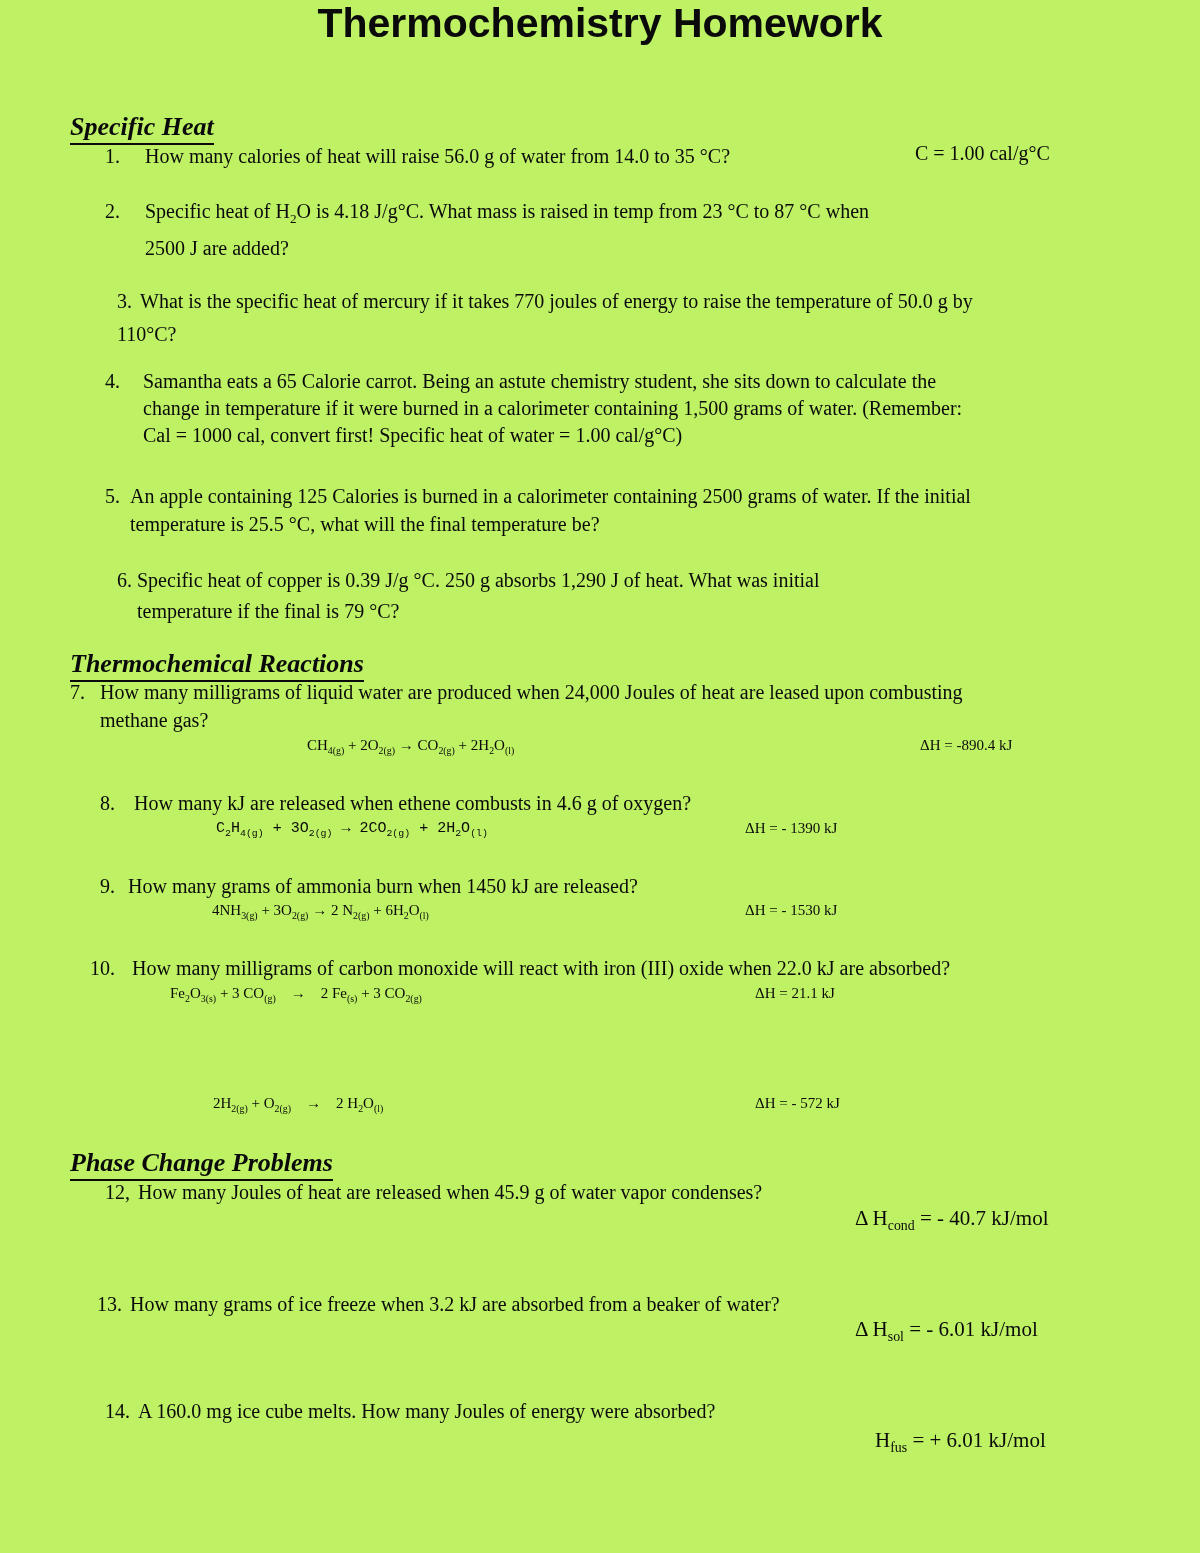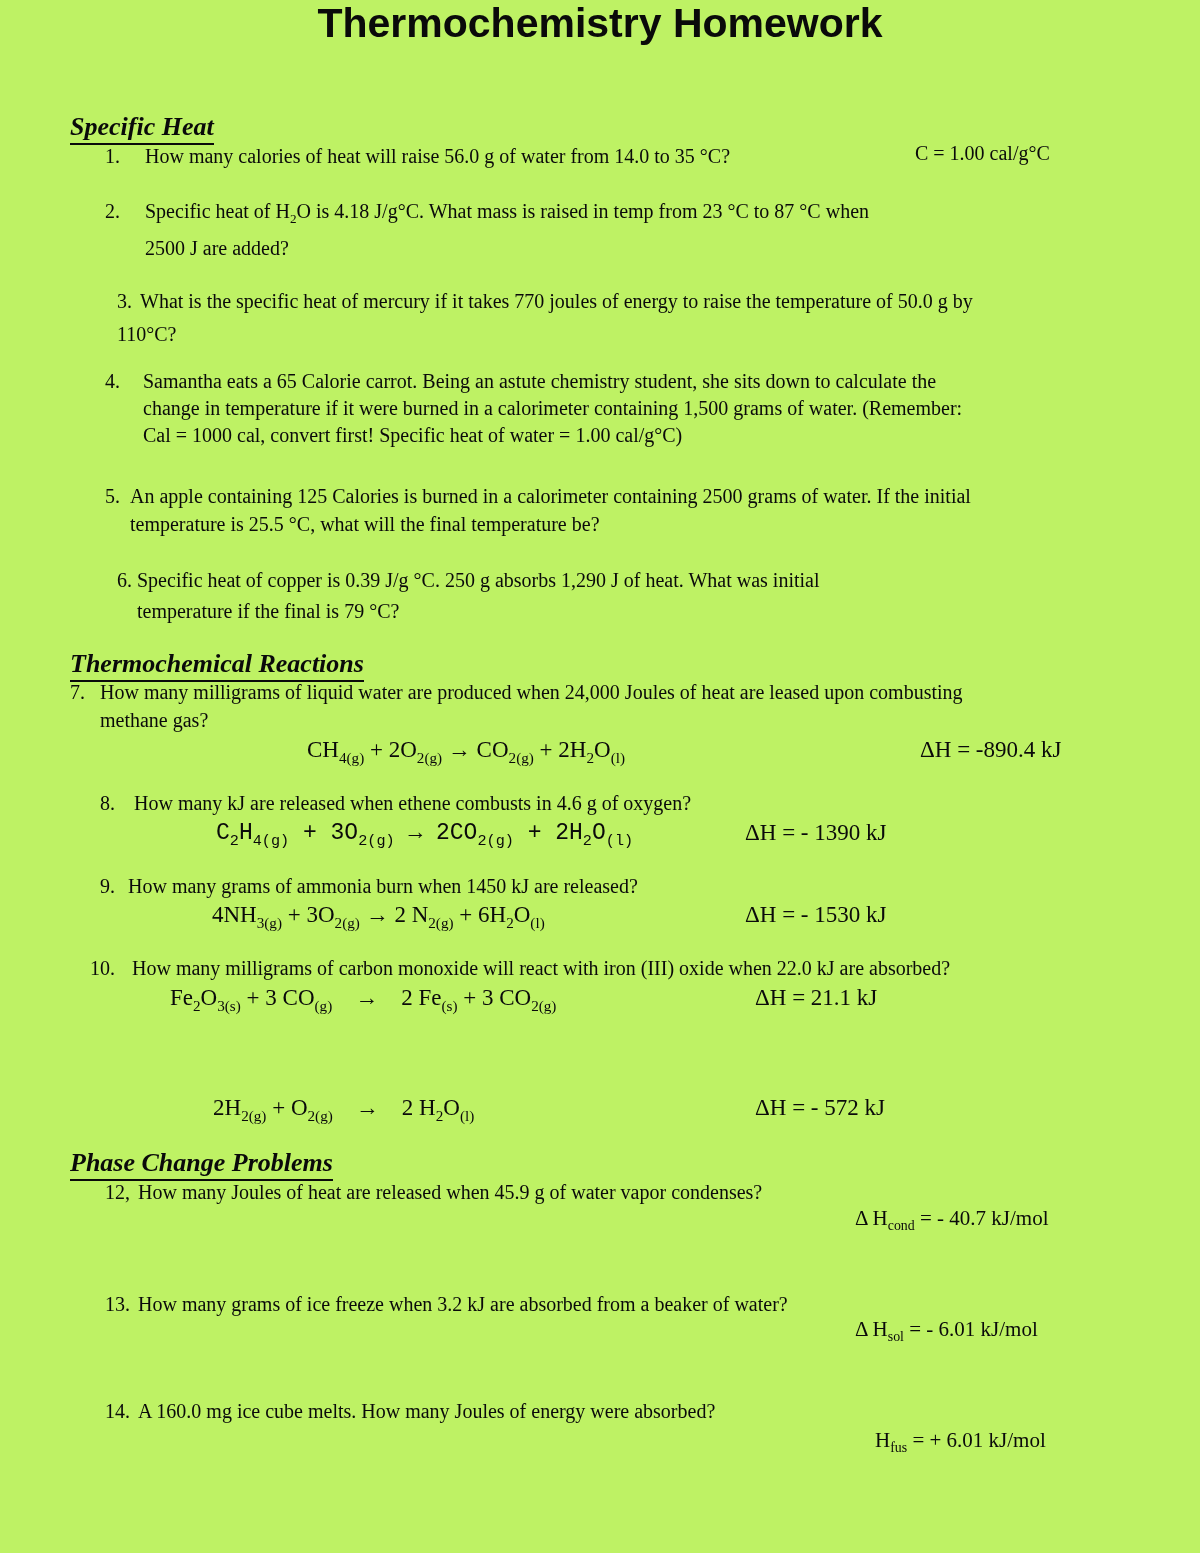--- a/index.html
+++ b/index.html
@@ -34,21 +34,21 @@
   .num{flex:0 0 auto; white-space:pre;}
   .ptext{flex:1 1 auto;}
   .inline-num{display:inline; padding-right:8px;}
   .lh27{line-height:27px;}
   .lh28{line-height:28px;}
   .lh29{line-height:29px;}
   .lh31{line-height:31px;}
   .lh33{line-height:33px;}
   .lh37{line-height:37px;}
   .note{white-space:nowrap;}
-  .eqrow{left:0; top:0; width:1200px; height:30px; font-size:23px;}
+  .eqrow{left:0; top:0; width:1200px; height:30px; font-size:15px;}
   .formula{position:absolute; white-space:nowrap;}
   .dh{position:absolute; white-space:nowrap;}
   .const{white-space:nowrap; font-size:21px;}
   sub{font-size:0.66em; line-height:0;}
 </style>
 </head>
 <body>
 
 <div class="page">
 
@@ -135,21 +135,21 @@
 
   <div class="abs" style="left:70px; top:1148px;">
     <span class="sect-head">Phase Change Problems</span>
   </div>
 
   <div class="abs lh28" style="left:105px; top:1178px; width:1000px;">
     <span class="inline-num">12,</span><span>How many Joules of heat are released when 45.9 g of water vapor condenses?</span>
   </div>
   <div class="abs const" style="left:855px; top:1206px;">Δ H<sub>cond</sub> = -  40.7  kJ/mol</div>
 
-  <div class="abs lh28" style="left:105px; top:1290px; width:1000px;">
+  <div class="abs lh28" style="left:97px; top:1290px; width:1000px;">
     <span class="inline-num">13.</span><span>How many grams of ice freeze when 3.2 kJ are absorbed from a beaker of water?</span>
   </div>
   <div class="abs const" style="left:855px; top:1317px;">Δ H<sub>sol</sub> = -  6.01  kJ/mol</div>
 
   <div class="abs lh28" style="left:105px; top:1397px; width:1000px;">
     <span class="inline-num">14.</span><span>A 160.0 mg ice cube melts.  How many Joules of energy were absorbed?</span>
   </div>
   <div class="abs const" style="left:875px; top:1428px;">H<sub>fus</sub> = +  6.01  kJ/mol</div>
 
 </div>

